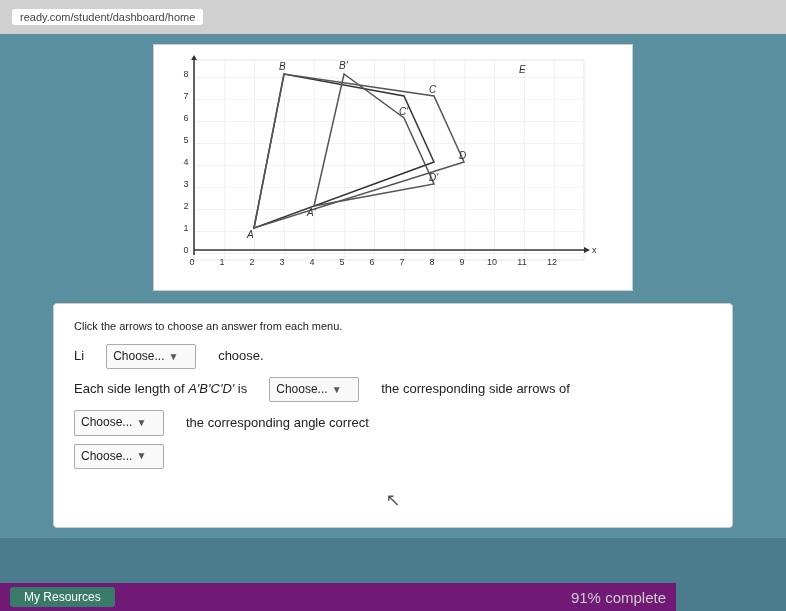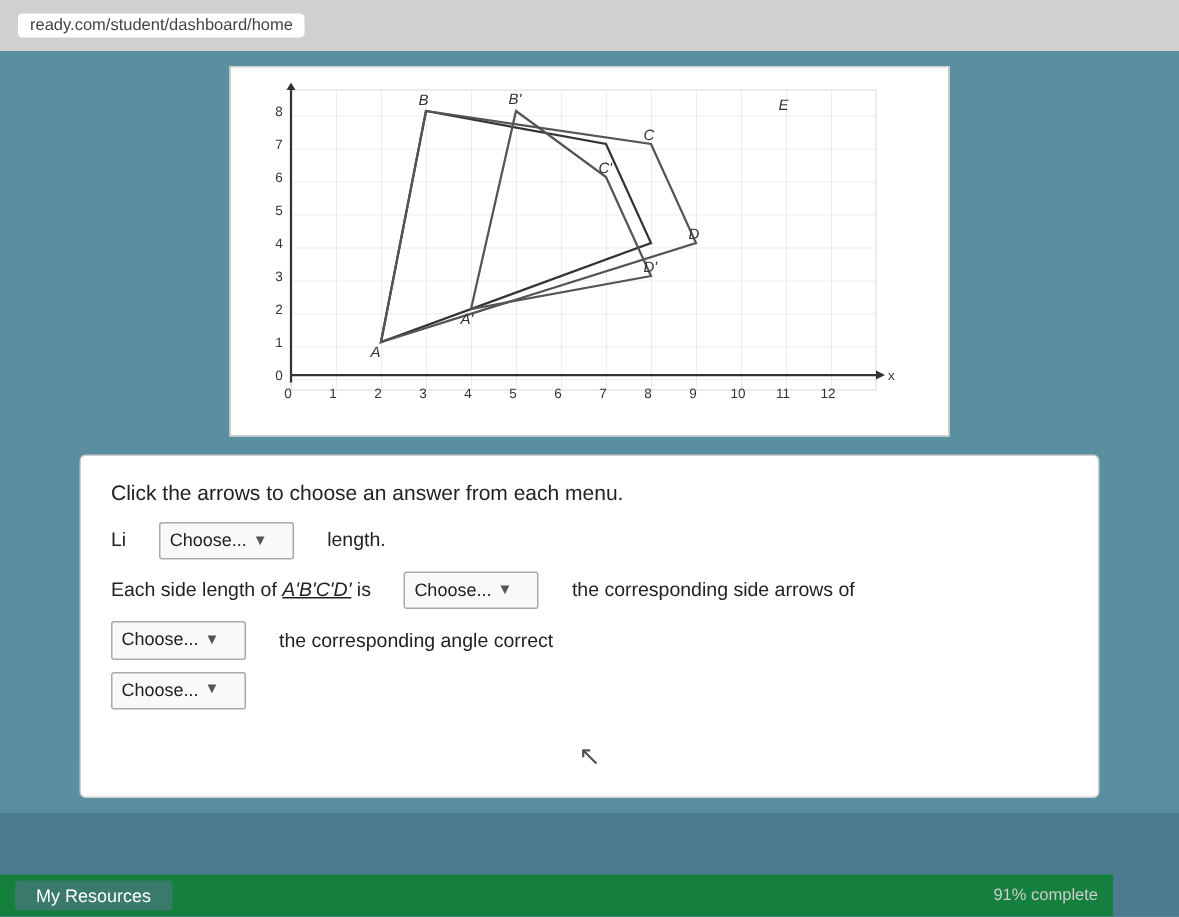--- a/index.html
+++ b/index.html
@@ -59,21 +59,21 @@
     .question-box {
       background: white;
       border: 1px solid #ccc;
       border-radius: 4px;
       padding: 16px 20px;
       width: 680px;
       margin: 0 auto;
     }
 
     .question-instruction {
-      font-size: 14px;
+      font-size: 11px;
       color: #222;
       margin-bottom: 12px;
     }
 
     .answer-row {
       display: flex;
       align-items: center;
       flex-wrap: wrap;
       gap: 22px;
       margin-bottom: 8px;
@@ -93,49 +93,49 @@
       align-items: center;
       gap: 4px;
       min-width: 90px;
     }
 
     .dropdown-select .arrow {
       font-size: 10px;
       color: #555;
     }
 
-    .italic { font-style: italic; text-decoration: underline; }
+    .italic { font-style: italic; }
 
     
     .bottom-bar {
       position: absolute;
       bottom: 0;
       left: 0;
-      width: 742px;
+      width: 676px;
       height: 28px;
-      background: #15803d;
+      background: #701a75;
       display: flex;
       align-items: center;
       padding: 0 10px;
       justify-content: space-between;
     }
 
     .bottom-btn {
       background: #3a7a6a;
       color: white;
       border: none;
       padding: 3px 14px;
       font-size: 12px;
       border-radius: 3px;
       cursor: pointer;
     }
 
     .progress-text {
       color: #ccc;
-      font-size: 11px;
+      font-size: 15px;
       text-align: center;
     }
   </style>
 </head>
 <body>
 
 <div class="browser-bar">
   <span class="url-bar">ready.com/student/dashboard/home</span>
 </div>
 
@@ -210,21 +210,21 @@
 
   <div class="question-box">
     <div class="question-instruction">Click the arrows to choose an answer from each menu.</div>
 
     <div class="answer-row">
       <span>Li</span>
       <div class="dropdown-select">
         <span>Choose...</span>
         <span class="arrow">▼</span>
       </div>
-      <span>length.</span>
+      <span>choose.</span>
     </div>
 
     <div class="answer-row">
       <span>Each side length of <span class="italic">A'B'C'D'</span> is</span>
       <div class="dropdown-select">
         <span>Choose...</span>
         <span class="arrow">▼</span>
       </div>
       <span>the corresponding side arrows of</span>
     </div>

